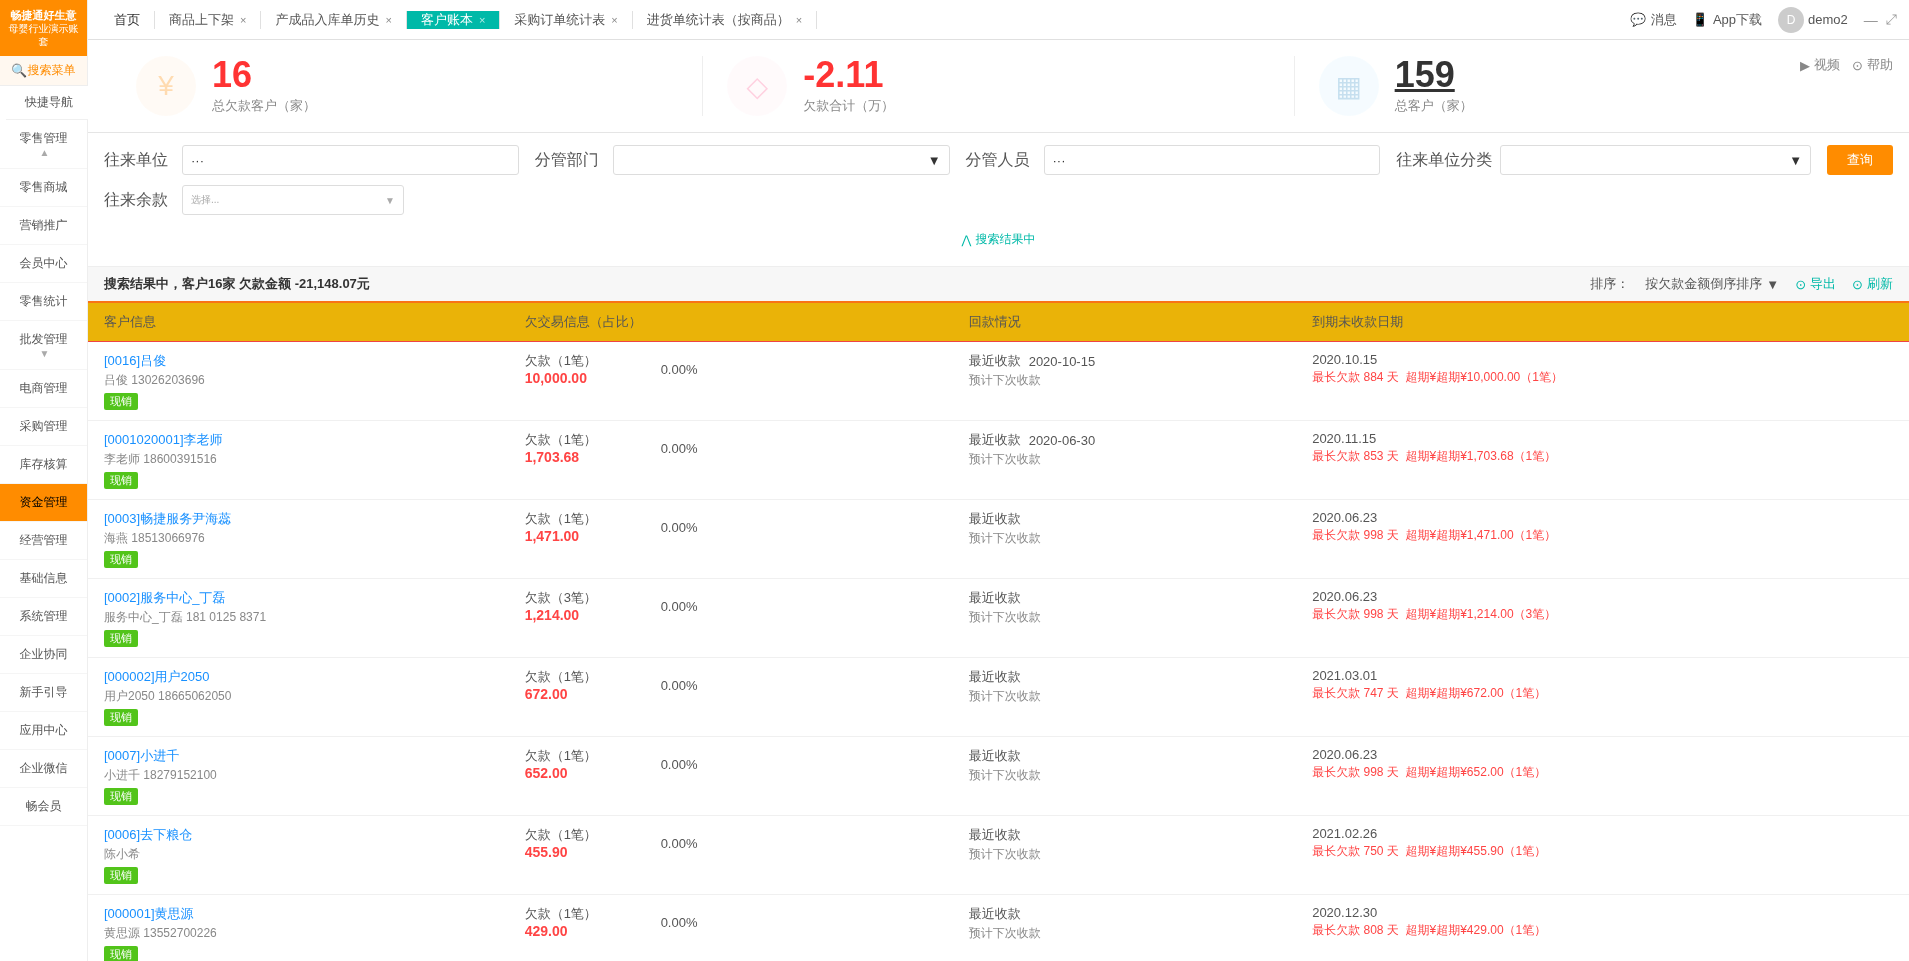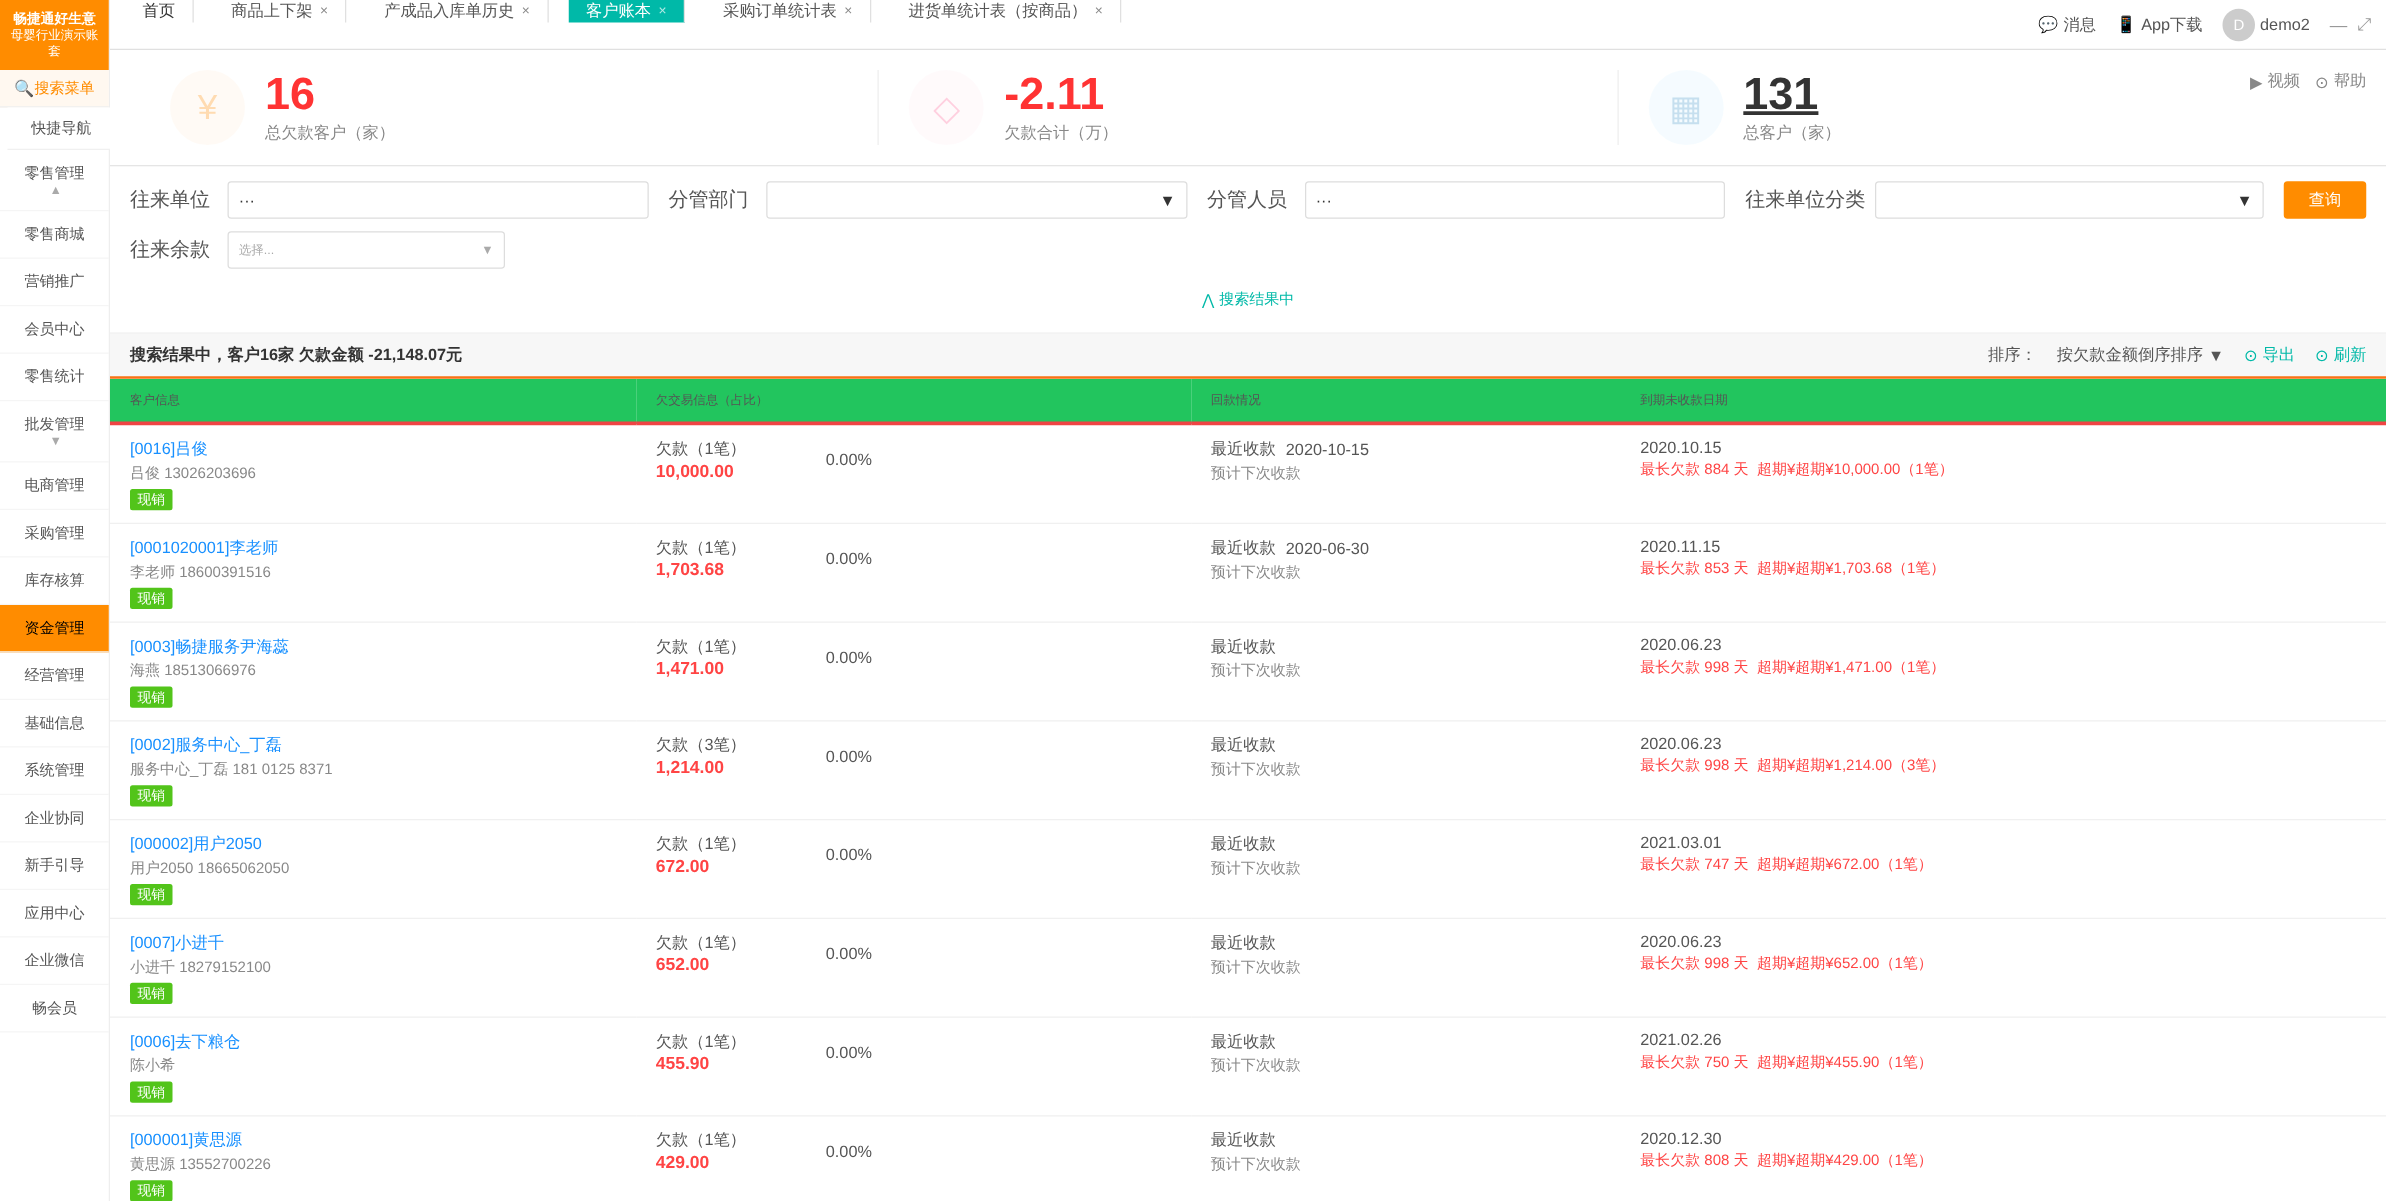--- a/index.html
+++ b/index.html
@@ -17,21 +17,21 @@
     .sidebar-item.active { background: #ff8c00; }
     .sidebar-item.active span { color: #000000; }
     .sidebar-item span { font-size: 12px; color: #555; text-align: center; }
     .sidebar-item .arrow { font-size: 10px; color: #aaa; margin-left: 2px; }
 
     
     .main { flex: 1; display: flex; flex-direction: column; overflow: hidden; }
 
     
     .topbar { height: 40px; background: #fff; border-bottom: 1px solid #e0e0e0; display: flex; align-items: center; justify-content: space-between; padding: 0 12px; flex-shrink: 0; }
-    .topbar-tabs { display: flex; align-items: flex-start; height: 100%; gap: 16px; }
+    .topbar-tabs { display: flex; align-items: center; height: 100%; gap: 0; }
     .topbar-tab { padding: 0 14px; display: flex; align-items: center; font-size: 13px; cursor: pointer; border-right: 1px solid #e0e0e0; color: #555; white-space: nowrap; }
     .topbar-tab.active { background: #00b9a8; color: #fff; }
     .topbar-tab.home { background: #fff; color: #333; font-size: 13px; }
     .tab-close { margin-left: 6px; font-size: 11px; opacity: 0.7; }
     .topbar-right { display: flex; align-items: center; gap: 16px; }
     .topbar-right-item { display: flex; align-items: center; gap: 4px; font-size: 13px; color: #555; cursor: pointer; }
     .topbar-controls { display: flex; align-items: center; gap: 8px; }
     .topbar-controls span { font-size: 14px; color: #999; cursor: pointer; }
 
     
@@ -64,21 +64,21 @@
     .result-info { font-size: 13px; color: #555; }
     .result-info span { color: #333; font-weight: bold; }
     .result-actions { display: flex; align-items: center; gap: 16px; font-size: 13px; color: #555; }
     .result-actions .sort-label { color: #555; }
     .result-actions .sort-val { color: #555; display: flex; align-items: center; gap: 4px; cursor: pointer; }
     .result-actions .action-btn { display: flex; align-items: center; gap: 4px; color: #00b9a8; cursor: pointer; }
 
     
     .table-container { flex: 1; overflow-y: auto; background: #fff; }
     .data-table { width: 100%; border-collapse: collapse; }
-    .data-table thead th { background: #22c55e; padding: 10px 16px; font-size: 10px; color: #555; font-weight: normal; border-bottom: 3px solid #ef4444; text-align: left; }
+    .data-table thead th { background: #eab308; padding: 10px 16px; font-size: 13px; color: #555; font-weight: normal; border-bottom: 1px solid #ef4444; text-align: left; }
     .data-table tbody tr { border-bottom: 1px solid #f0f0f0; }
     .data-table tbody td { padding: 10px 16px; font-size: 13px; vertical-align: top; }
     .customer-name { color: #1890ff; cursor: pointer; font-size: 13px; }
     .customer-contact { color: #888; font-size: 12px; margin-top: 2px; }
     .tag-xianjin { background: #52c41a; color: #fff; font-size: 11px; padding: 1px 6px; border-radius: 2px; margin-top: 4px; display: inline-block; }
     .debt-count { color: #555; font-size: 13px; }
     .debt-amount { color: #ff4444; font-size: 14px; font-weight: bold; }
     .debt-percent { color: #555; font-size: 13px; margin-left: 16px; }
     .pay-date { color: #555; font-size: 13px; }
     .next-pay { color: #888; font-size: 12px; margin-top: 2px; }
@@ -233,21 +233,21 @@
     <div class="stat-block">
       <div class="stat-icon pink">◇</div>
       <div>
         <div class="stat-number red">-2.11</div>
         <div class="stat-label">欠款合计（万）</div>
       </div>
     </div>
     <div class="stat-block">
       <div class="stat-icon blue">▦</div>
       <div>
-        <div class="stat-number dark">131</div>
+        <div class="stat-number dark">159</div>
         <div class="stat-label">总客户（家）</div>
       </div>
     </div>
   </div>
 
   <div class="filter-area">
     <div class="filter-row">
       <div class="filter-item">
         <span class="filter-label">往来单位</span>
         <div class="filter-input">

